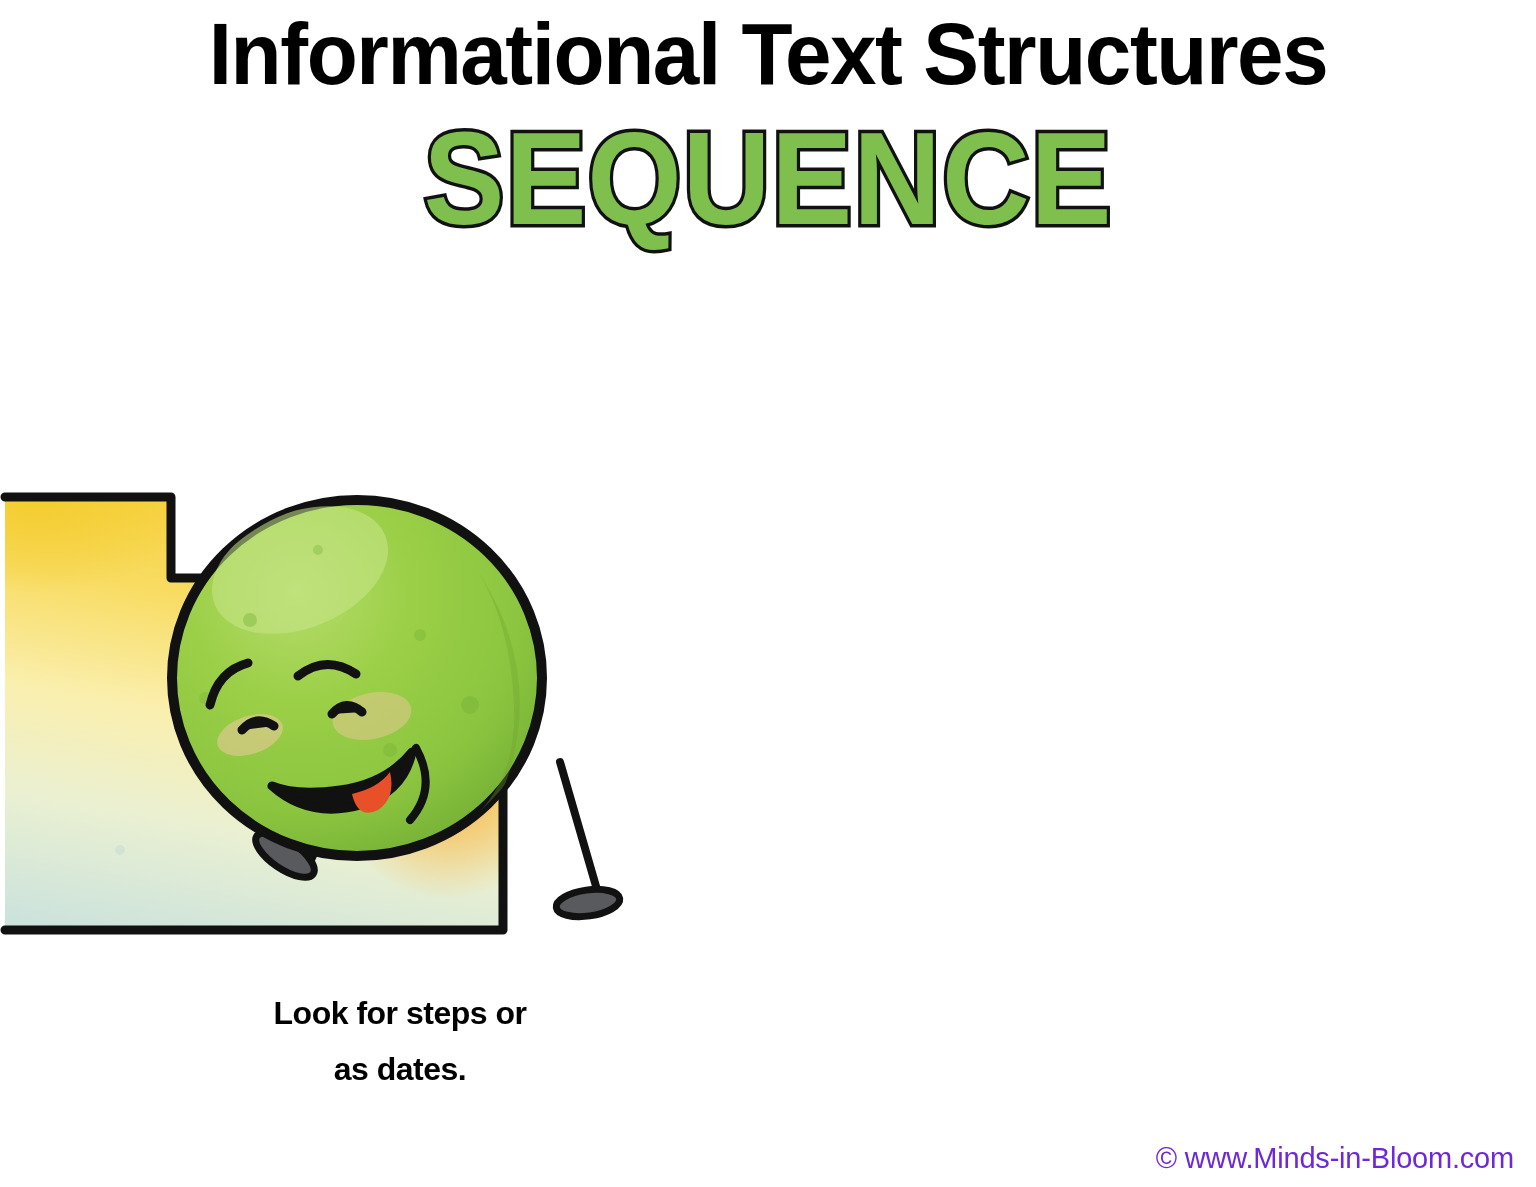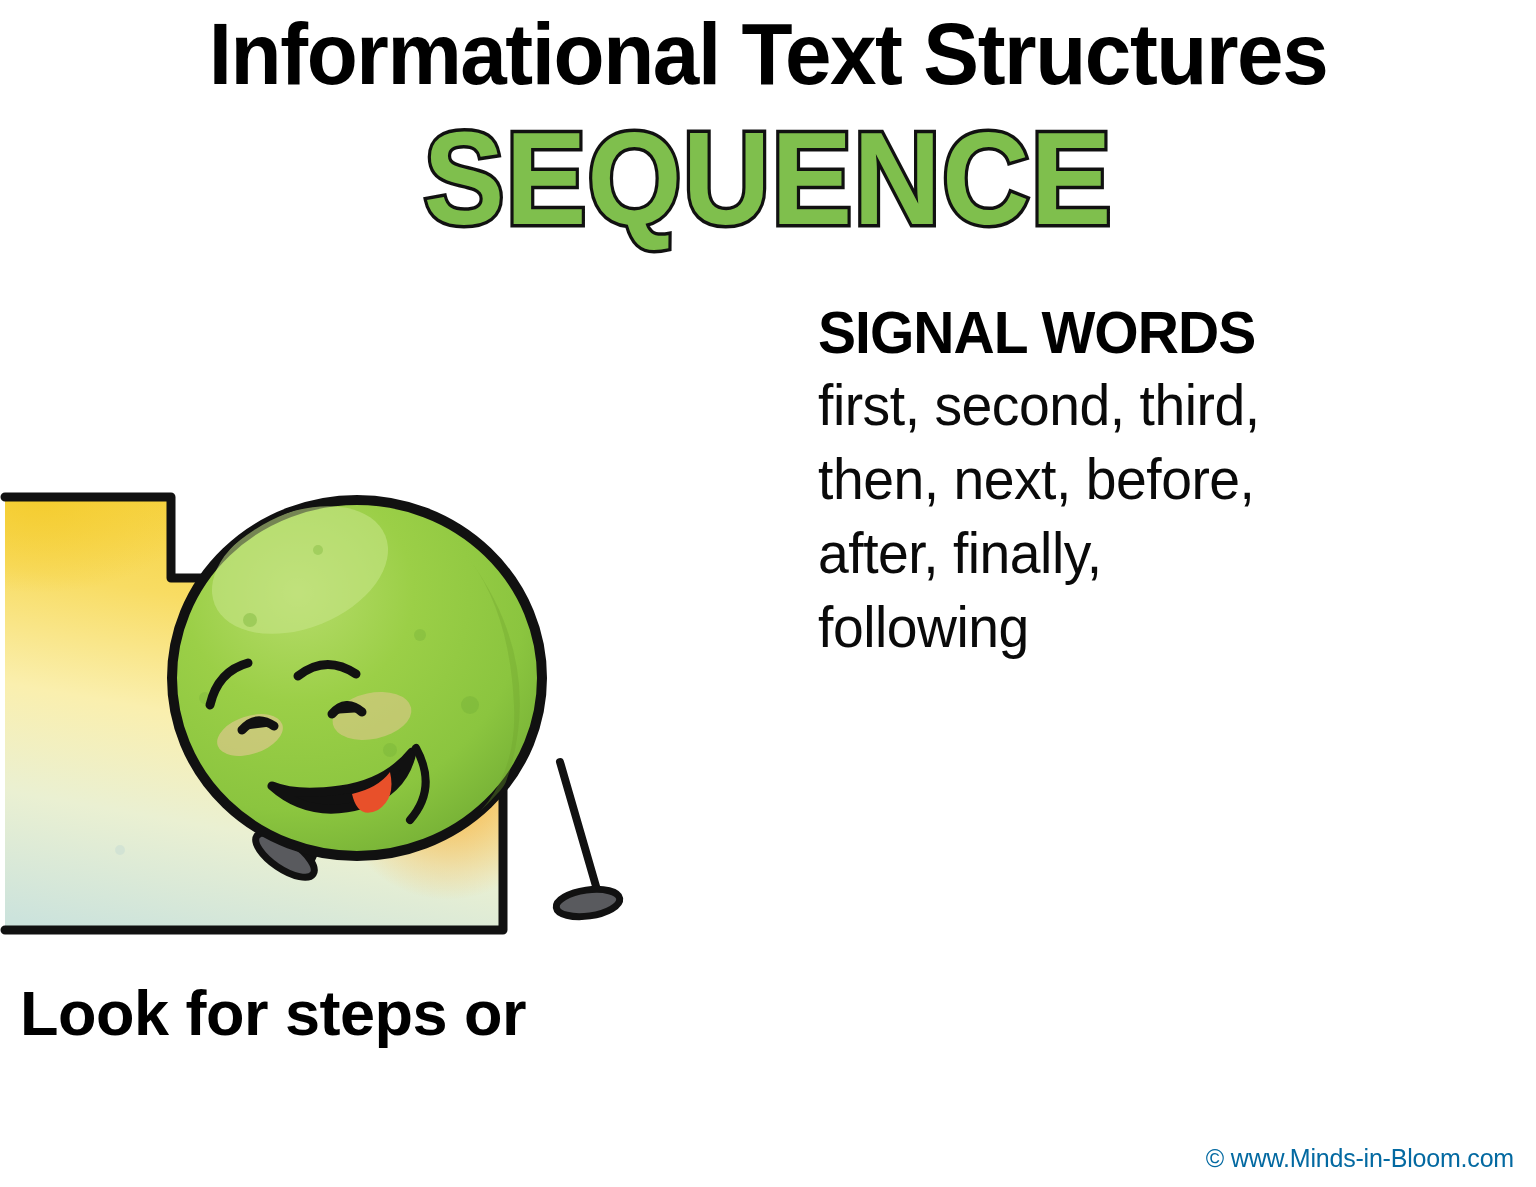--- a/index.html
+++ b/index.html
@@ -68,24 +68,24 @@
     height: 560px;
   }
   #illustration svg { display: block; }
 
   
   #left-caption {
     position: absolute;
     left: 20px;
     top: 985px;
     width: 760px;
-    text-align: left;
-    font-family: "Liberation Sans", sans-serif;
-    font-weight: 700;
-    font-size: 63px;
+    text-align: center;
+    font-family: "Liberation Sans", sans-serif;
+    font-weight: 700;
+    font-size: 32px;
     line-height: 56px;
     letter-spacing: -0.5px;
     color: #000000;
   }
   #left-caption span { display: block; }
 
   
   #right-column {
     position: absolute;
     left: 818px;
@@ -117,23 +117,23 @@
   #tips-section { margin-top: 38px; }
   #tips-body { margin-top: 4px; }
 
   
   #copyright {
     position: absolute;
     right: 22px;
     bottom: 14px;
     font-family: "Liberation Sans", sans-serif;
     font-weight: 400;
-    font-size: 25px;
+    font-size: 29px;
     line-height: 30px;
-    color: #0369a1;
+    color: #6d28d9;
     letter-spacing: -0.2px;
     white-space: nowrap;
   }
 </style>
 </head>
 <body>
 
 <div id="poster-header">
   <div id="poster-title">Informational Text Structures</div>
   <div id="poster-subtitle">SEQUENCE</div>
@@ -219,30 +219,22 @@
 
       <path d="M272,356 q38,34 92,18 q40,-14 48,-52 q-26,32 -72,38 q-44,6 -68,-4 Z" fill="#111111" stroke="#111111" stroke-width="9" stroke-linejoin="round"></path>
       <path d="M352,364 q26,-6 38,-22 q6,26 -12,38 q-20,10 -26,-16 Z" fill="#E8502A"></path>
       <path d="M416,318 q22,40 -6,72" fill="none" stroke="#111111" stroke-width="8" stroke-linecap="round"></path>
     </g>
   </svg>
 </div>
 
 <div id="left-caption">
   <span>Look for steps or</span>
+  <span>as dates.</span>
 </div>
 
 <div id="right-column">
 
-  <div id="signal-words-section">
-    <div class="section-heading">SIGNAL WORDS</div>
-    <div class="section-body" id="signal-words-body">
-      <div>first, second, third,</div>
-      <div>then, next, before,</div>
-      <div>after, finally,</div>
-      <div>following</div>
-    </div>
-  </div>
 
 
 </div>
 
 <div id="copyright">© www.Minds-in-Bloom.com</div>
 
 </body></html>

